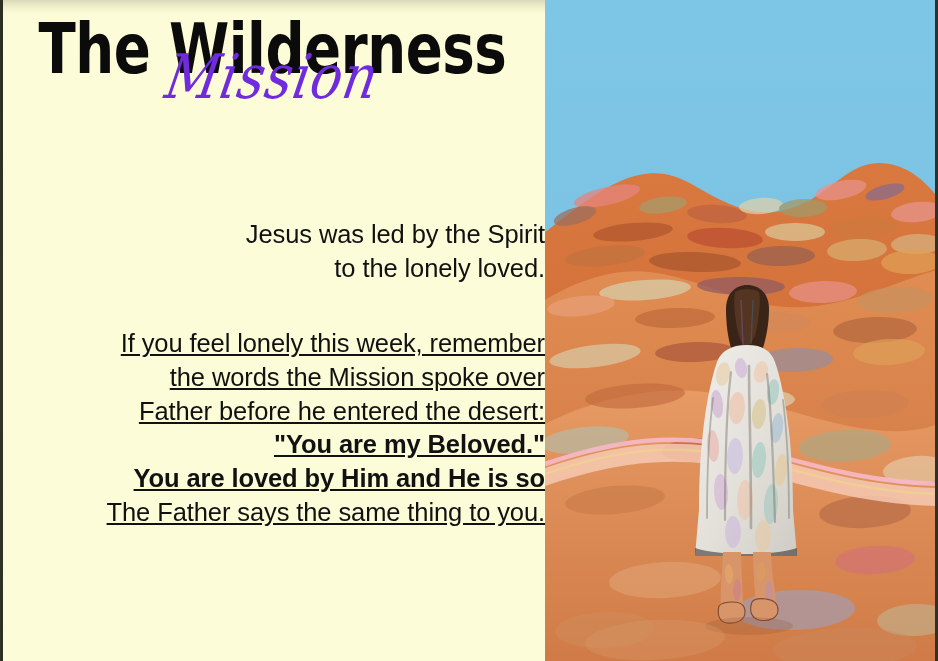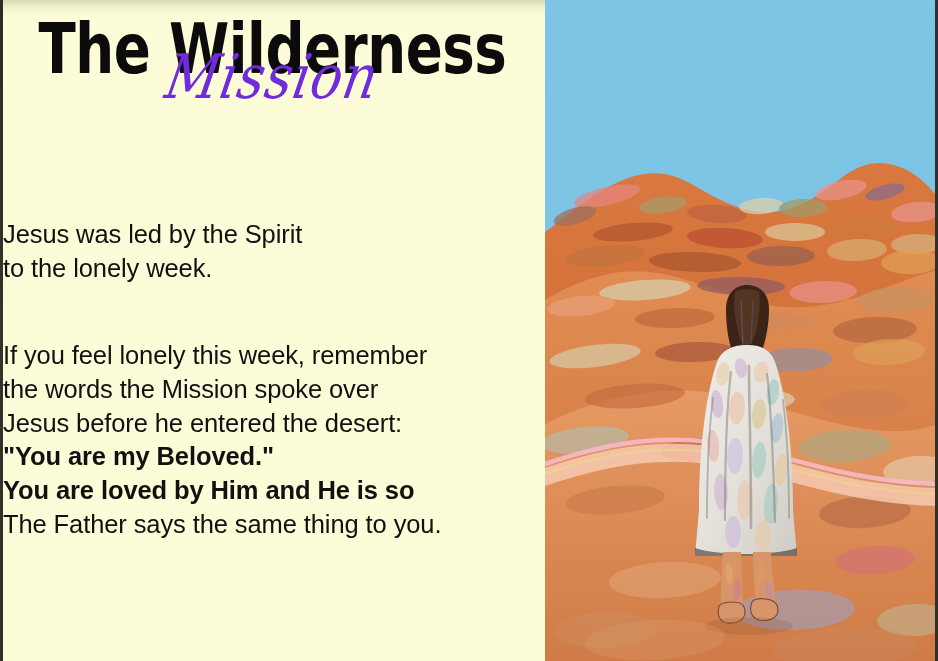--- a/index.html
+++ b/index.html
@@ -71,33 +71,33 @@
     transform: skewX(-10deg) scaleY(1.18);
     transform-origin: center center;
     line-height: 1;
     z-index: 3;
   }
 
   #body-block {
     position: absolute;
     left: 3px; top: 218px;
     width: 542px;
-    text-align: left;
+    text-align: right;
     color: #111111;
   }
   .para {
     margin: 0;
     font-size: 25.5px;
     line-height: 1.32;
     font-weight: 400;
     letter-spacing: -0.1px;
   }
   .para .ln { display: block; }
   .para .ln.bold { font-weight: 700; }
-  #para-2 { margin-top: 54px; }
+  #para-2 { margin-top: 42px; text-decoration: underline; }
 
   
   #illustration {
     position: absolute;
     left: 545px; top: 0;
     width: 393px;
     height: 661px;
     overflow: hidden;
     background: #7cc3e3;
   }
@@ -121,27 +121,27 @@
 
     <div id="title-block">
       <div id="title-main">The Wilderness</div>
       <div id="title-script">Mission</div>
     </div>
 
     <div id="body-block">
 
       <p class="para" id="para-1">
         <span class="ln">Jesus was led by the Spirit</span>
-        <span class="ln">to the lonely week.</span>
+        <span class="ln">to the lonely loved.</span>
       </p>
 
       <p class="para" id="para-2">
         <span class="ln">If you feel lonely this week, remember</span>
         <span class="ln">the words the Mission spoke over</span>
-        <span class="ln">Jesus before he entered the desert:</span>
+        <span class="ln">Father before he entered the desert:</span>
         <span class="ln bold">"You are my Beloved."</span>
         <span class="ln bold">You are loved by Him and He is so</span>
         <span class="ln">The Father says the same thing to you.</span>
       </p>
 
     </div>
   </div>
 
   <div id="illustration">
     <svg width="393" height="661" viewBox="0 0 393 661" xmlns="http://www.w3.org/2000/svg">

